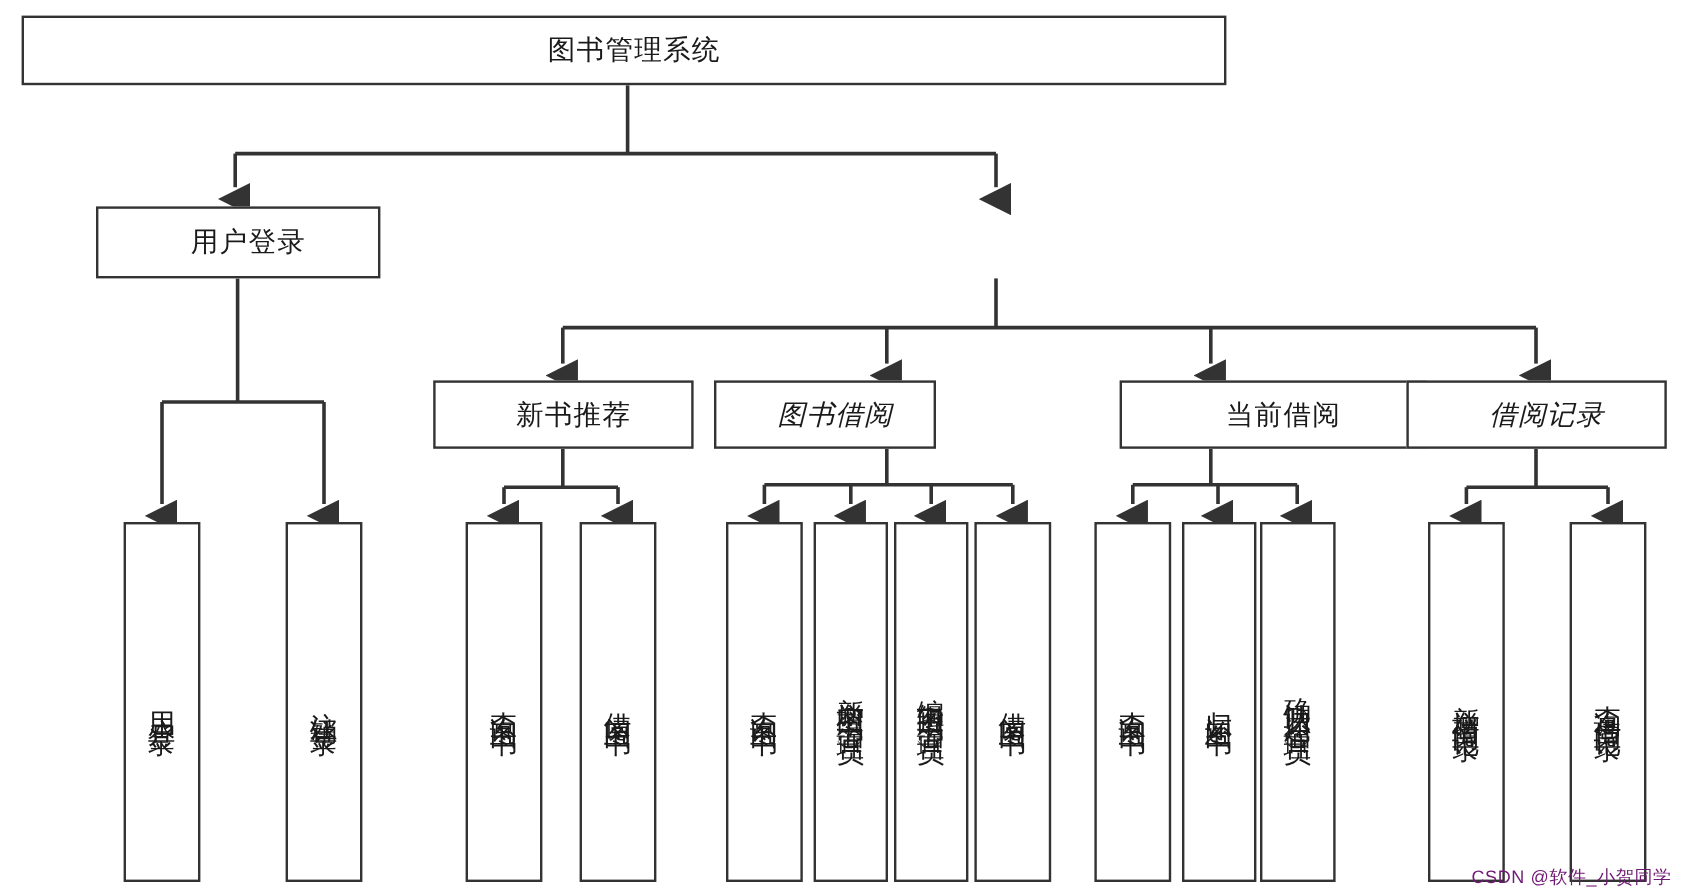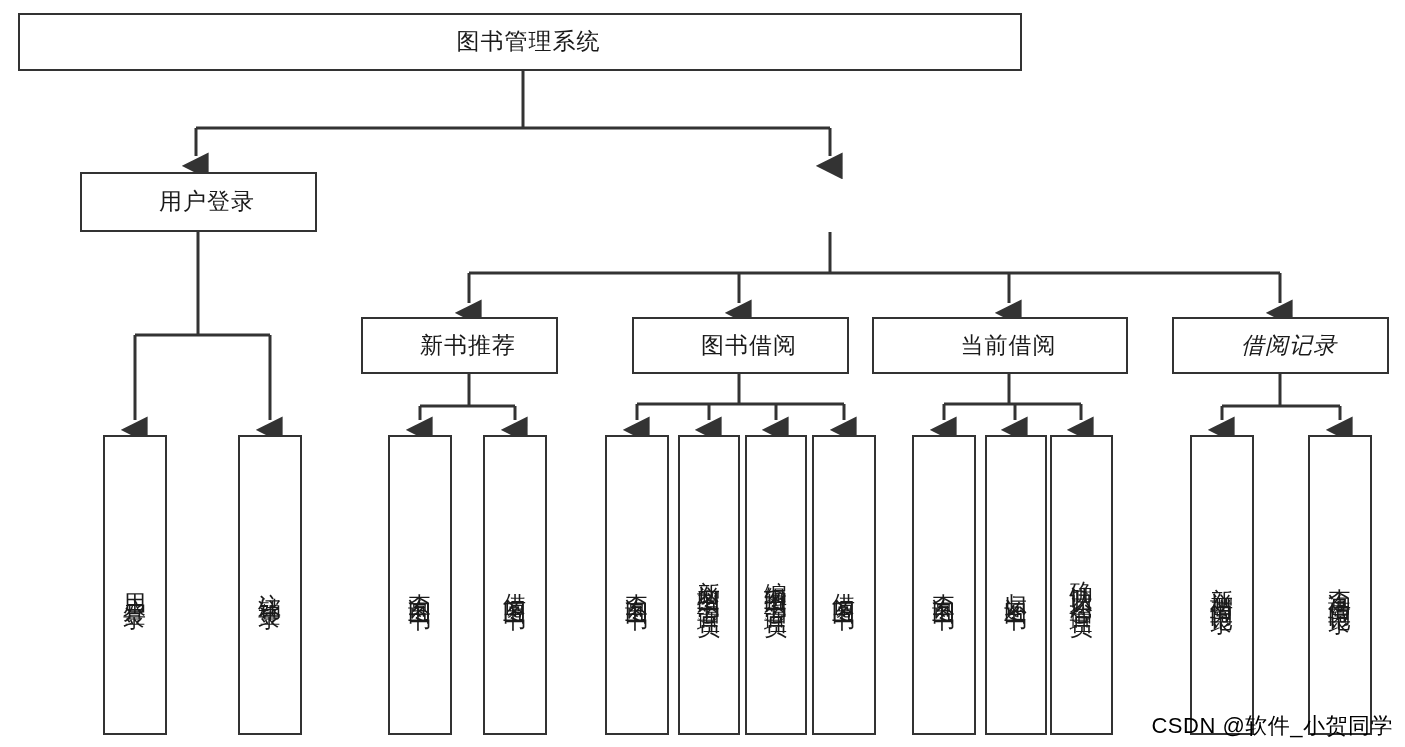--- a/index.html
+++ b/index.html
@@ -51,22 +51,22 @@
   .node.vert .vlabel {
     writing-mode: vertical-rl;
     text-orientation: upright;
     display: block;
     text-align: center;
   }
   #watermark {
     position: absolute;
     right: 12px;
     bottom: 6px;
-    font-size: 22px;
-    color: #000000;
+    font-size: 15px;
+    color: #701a75;
     letter-spacing: 0.5px;
     white-space: nowrap;
     pointer-events: none;
   }
 </style>
 </head>
 <body>
 
 <div id="canvas">
 
@@ -121,27 +121,27 @@
   </svg>
 
   <div class="node horiz" style="left:18px; top:13px; width:1004px; height:58px;">
     <span>图书管理系统</span>
   </div>
 
   <div class="node horiz" style="left:80px; top:172px; width:237px; height:60px;">
     <span>用户登录</span>
   </div>
 
-  <div class="node horiz" style="left:361px; top:317px; width:197px; height:57px;">
+  <div class="node horiz" style="left:361px; top:317px; width:217px; height:57px;">
     <span>新书推荐</span>
   </div>
-  <div class="node horiz" style="left:632px; top:317px; width:217px; height:57px;">
+  <div class="node horiz" style="left:595px; top:317px; width:185px; height:57px;font-style:italic;">
     <span>图书借阅</span>
   </div>
-  <div class="node horiz" style="left:872px; top:317px; width:256px; height:57px;text-align:right;">
+  <div class="node horiz" style="left:933px; top:317px; width:256px; height:57px;text-align:right;">
     <span>当前借阅</span>
   </div>
   <div class="node horiz" style="left:1172px; top:317px; width:217px; height:57px;font-style:italic;">
     <span>借阅记录</span>
   </div>
 
   <div class="node vert" style="left:103px; top:435px; width:64px; height:300px;">
     <span class="vlabel">用户登录</span>
   </div>
   <div class="node vert" style="left:238px; top:435px; width:64px; height:300px;">

